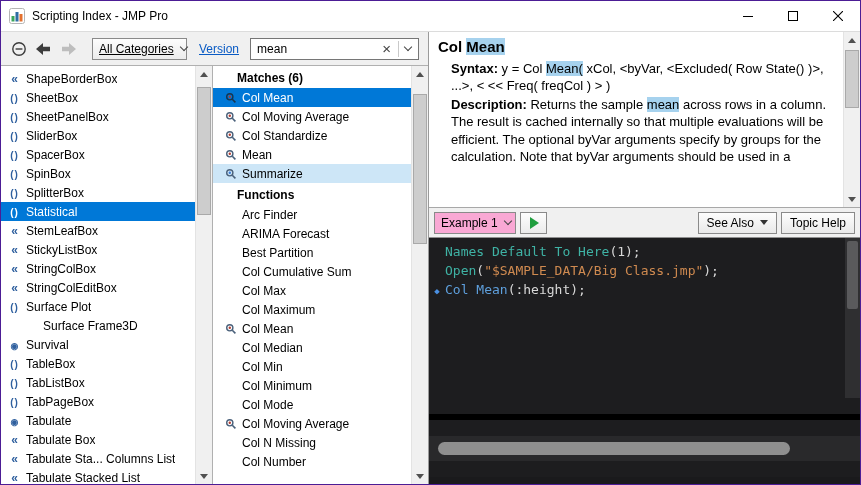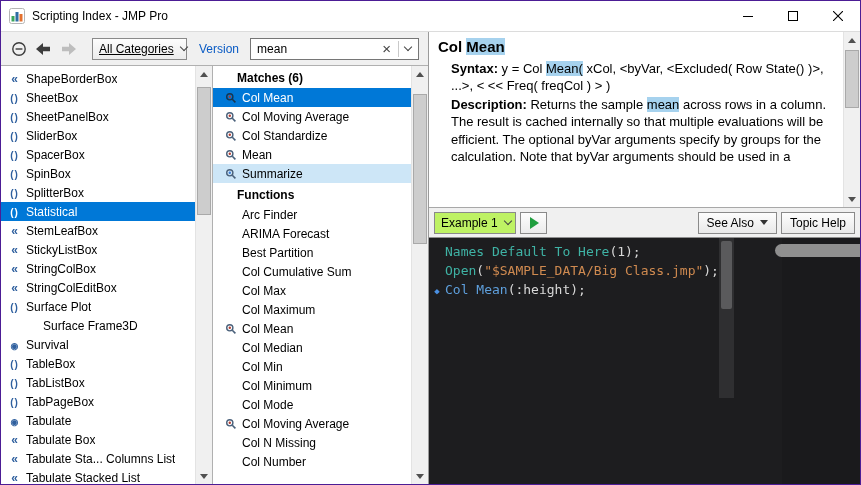--- a/index.html
+++ b/index.html
@@ -17,21 +17,21 @@
   .wbody{display:flex;height:452px;}
   .left-col{width:428px;flex:none;display:flex;flex-direction:column;border-right:1px solid #9a9a9a;background:#f0f0f0;}
   .right-col{flex:1;display:flex;flex-direction:column;background:#fff;min-width:0;}
 
   
   .toolbar{height:33px;flex:none;display:flex;align-items:center;padding:0 6px 0 6px;gap:2px;background:#f0f0f0;}
   .tool-btn{width:23px;height:23px;display:flex;align-items:center;justify-content:center;flex:none;}
   .combo{height:22px;border:1px solid #8a8a8a;background:linear-gradient(#fdfdfd,#ebebeb);display:flex;align-items:center;padding:0 6px;font-size:12px;gap:7px;white-space:nowrap;}
   .combo .chev{width:6px;height:6px;border-right:1.4px solid #444;border-bottom:1.4px solid #444;transform:rotate(45deg);margin-top:-3px;flex:none;}
   .cat-combo{width:95px;margin-left:10px;justify-content:space-between;text-decoration:underline;}
-  .version-link{font-size:12px;color:var(--link,#0a5bc4);margin:0 9px 0 10px;cursor:pointer;white-space:nowrap;}
+  .version-link{font-size:12px;color:var(--link,#0a5bc4);text-decoration:underline;margin:0 9px 0 10px;cursor:pointer;white-space:nowrap;}
   .searchbox{flex:1;height:22px;border:1px solid #767676;background:#fff;display:flex;align-items:center;padding:0 4px;margin-right:3px;min-width:0;}
   .searchbox input{border:none;outline:none;flex:1;font-size:12px;font-family:inherit;padding:0 2px;min-width:0;background:transparent;}
   .clear-x{font-size:15px;color:#444;padding:0 5px;line-height:1;}
   .search-sep{width:1px;height:16px;background:#c9c9c9;margin:0 2px;flex:none;}
   .searchbox .chev{width:6px;height:6px;border-right:1.4px solid #444;border-bottom:1.4px solid #444;transform:rotate(45deg);margin:-3px 3px 0 4px;flex:none;}
 
   
   .panels{flex:1;display:flex;border-top:1px solid #b0b0b0;overflow:hidden;background:#fff;}
   .left-panel{width:212px;flex:none;display:flex;border-right:1px solid #b0b0b0;background:#fff;}
   .mid-panel{flex:1;display:flex;background:#fff;min-width:0;}
@@ -64,29 +64,29 @@
   
   .detail{height:176px;flex:none;display:flex;border-bottom:1px solid #a8a8a8;background:#fff;}
   .detail-text{flex:1;padding:5px 8px 0 9px;overflow:hidden;font-size:13px;line-height:17.5px;color:#000;min-width:0;}
   .detail-title{font-size:15px;font-weight:bold;margin:1px 0 4px 0;}
   .detail-text p{margin:0 0 1px 13px;}
   .txt-hl{background:var(--text-highlight-bg,#a6d2ee);}
   .blabel{font-weight:bold;}
 
   
   .example-bar{height:30px;flex:none;background:#f0f0f0;display:flex;align-items:center;padding:0 5px;gap:4px;border-bottom:1px solid #8f8f8f;}
-  .ex-combo{width:82px;justify-content:space-between;background:#bef264;}
+  .ex-combo{width:82px;justify-content:space-between;background:#f9a8d4;}
   .run-btn{width:27px;height:22px;border:1px solid #8a8a8a;background:linear-gradient(#fdfdfd,#ebebeb);display:flex;align-items:center;justify-content:center;padding:0;}
   .play-tri{width:0;height:0;border-left:9px solid #1f9e3e;border-top:6px solid transparent;border-bottom:6px solid transparent;margin-left:2px;}
   .bar-spacer{flex:1;}
   .push-btn{height:22px;border:1px solid #8a8a8a;background:linear-gradient(#fdfdfd,#e9e9e9);font-size:12px;font-family:inherit;color:#000;display:flex;align-items:center;justify-content:center;padding:0 8px;gap:6px;white-space:nowrap;}
   .see-tri{width:0;height:0;border-left:4px solid transparent;border-right:4px solid transparent;border-top:5px solid #333;}
 
   
-  .code-wrap{flex:1;background:var(--code-bg,#1d1d1f);display:flex;flex-direction:row;min-height:0;gap:16px;}
+  .code-wrap{flex:1;background:var(--code-bg,#1d1d1f);display:flex;flex-direction:column;min-height:0;gap:16px;}
   .code-view{height:160px;flex:none;display:flex;}
   .code-lines{flex:1;padding-top:4px;overflow:hidden;min-width:0;}
   .code-line{height:19px;line-height:19px;font-family:"DejaVu Sans Mono",monospace;font-size:13px;white-space:pre;color:var(--code-plain,#d8d8d8);}
   .gutter{display:inline-block;width:16px;text-align:center;font-size:9px;color:var(--marker,#4a90e2);}
   .tok-func{color:var(--code-function,#3fb3a5);}
   .tok-func2{color:var(--code-function2,#5e9fdc);}
   .tok-str{color:var(--code-string,#cf8a50);}
   .tok-num{color:var(--code-number,#d8d8d8);}
   .tok-plain{color:var(--code-plain,#d8d8d8);}
   .code-vscroll{width:15px;flex:none;background:#2f2f31;position:relative;}

